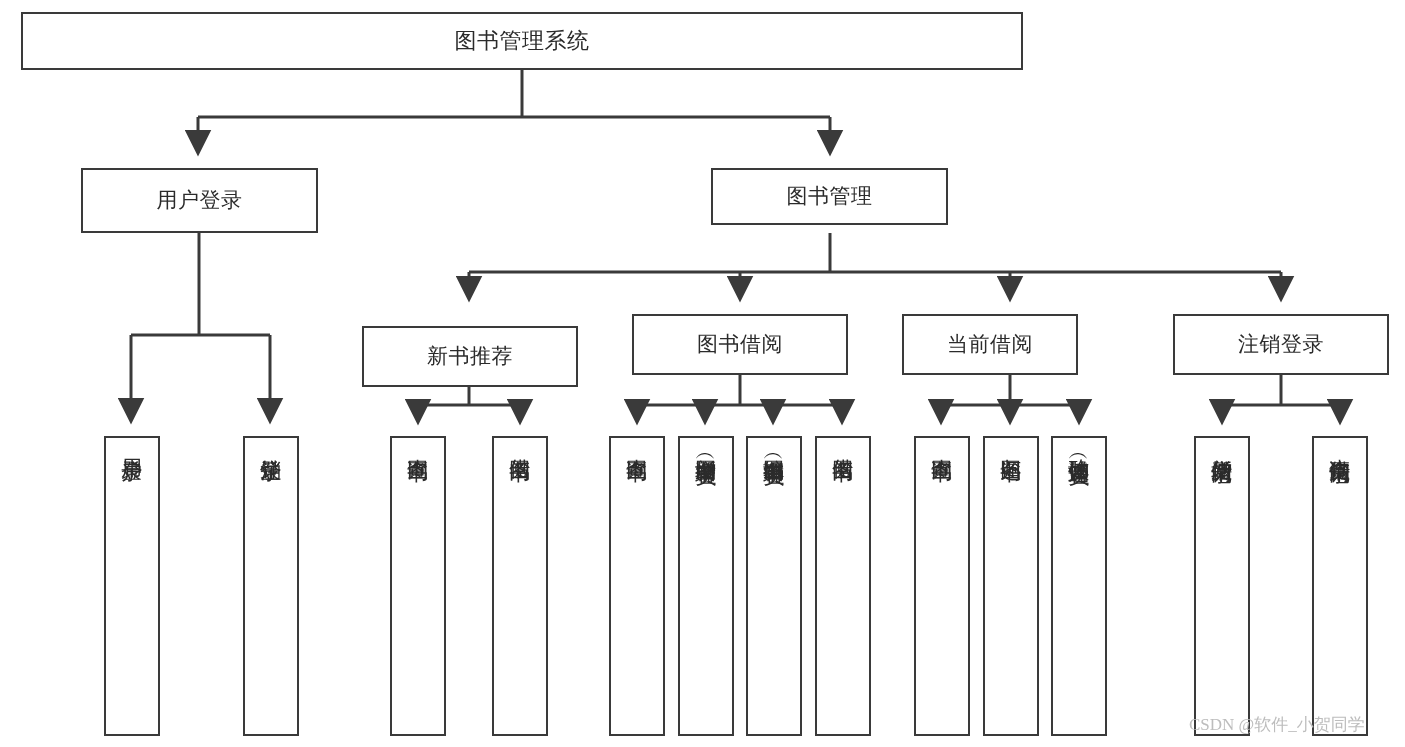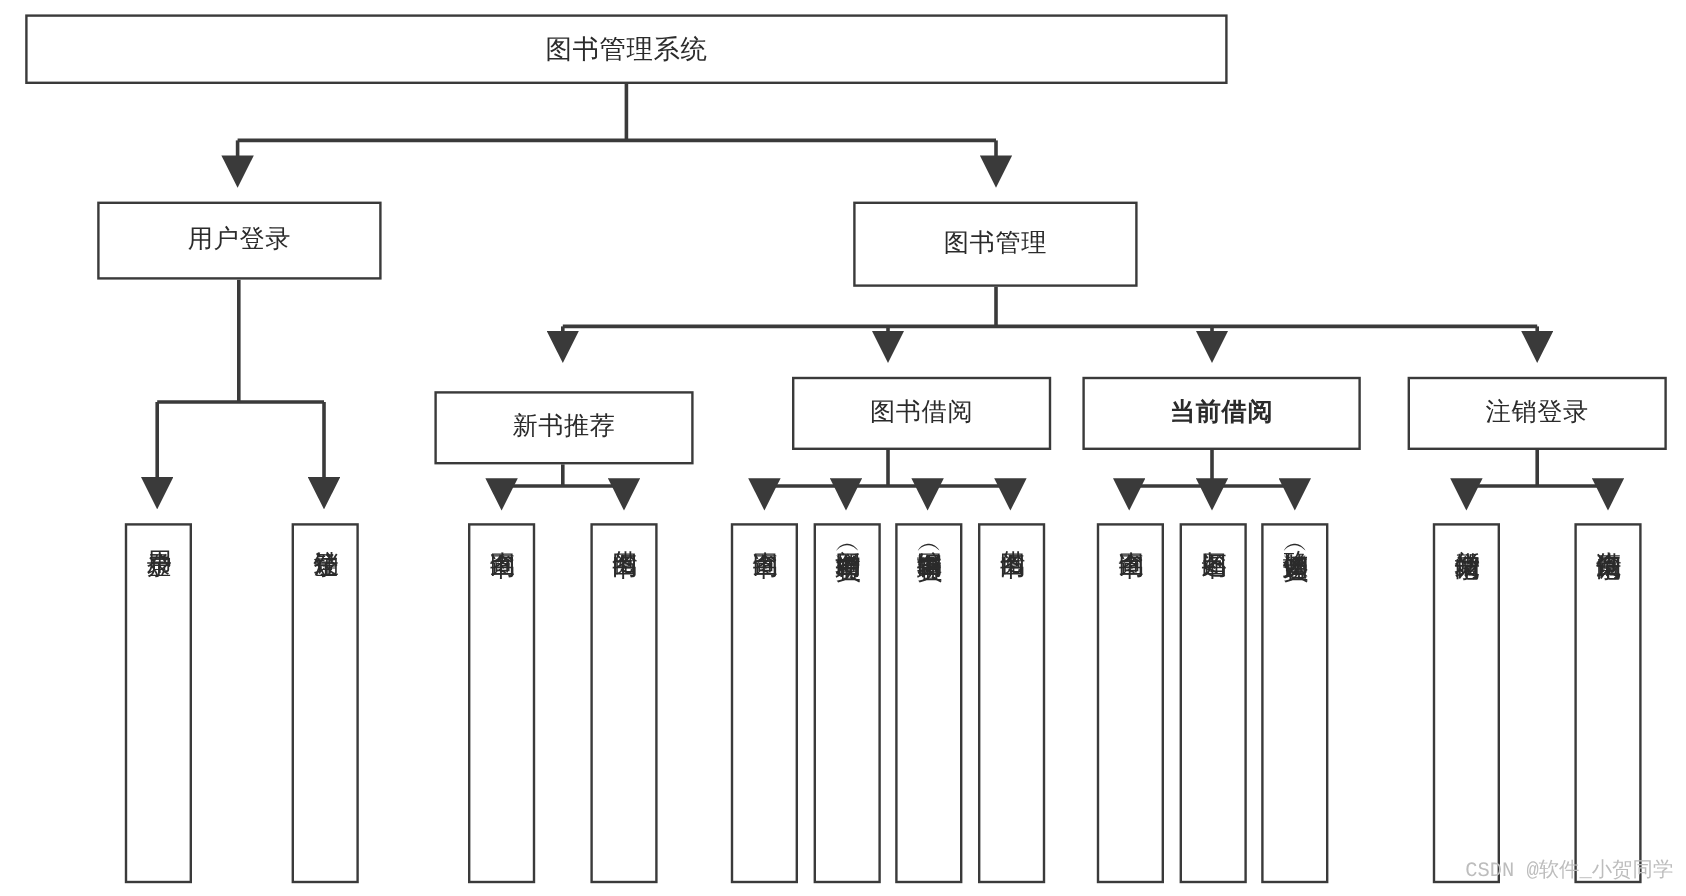--- a/index.html
+++ b/index.html
@@ -63,22 +63,21 @@
     max-height: 100%;
   }
   .watermark {
     position: absolute;
     left: 1189px;
     top: 713px;
     font-size: 17px;
     color: #bdbdbd;
     white-space: nowrap;
     z-index: 5;
-    font-family: Liberation Mono, monospace;
-    margin-left: 32px;
+    font-family: Liberation Serif, serif;
   }
 </style>
 </head>
 <body>
 
 <div id="stage">
 
   <svg class="edges" viewBox="0 0 1405 747">
     <defs>
       <marker id="arrow" viewBox="0 0 12 12" refX="10" refY="6" markerWidth="9" markerHeight="9" orient="auto-start-reverse">
@@ -130,33 +129,33 @@
   </svg>
 
   <div class="node root horizontal" style="left:21px; top:12px; width:1002px; height:58px;">
     <span class="lbl">图书管理系统</span>
   </div>
 
   <div class="node horizontal" style="left:81px; top:168px; width:237px; height:65px;">
     <span class="lbl">用户登录</span>
   </div>
 
-  <div class="node horizontal" style="left:711px; top:168px; width:237px; height:71px;">
+  <div class="node horizontal" style="left:711px; top:168px; width:237px; height:57px;">
     <span class="lbl">图书管理</span>
   </div>
 
   <div class="node horizontal" style="left:362px; top:326px; width:216px; height:61px;">
     <span class="lbl">新书推荐</span>
   </div>
 
-  <div class="node horizontal" style="left:632px; top:314px; width:216px; height:61px;margin-left:28px;">
+  <div class="node horizontal" style="left:632px; top:314px; width:216px; height:61px;">
     <span class="lbl">图书借阅</span>
   </div>
 
-  <div class="node horizontal" style="left:902px; top:314px; width:232px; height:61px;font-weight:bold;">
+  <div class="node horizontal" style="left:902px; top:314px; width:176px; height:61px;">
     <span class="lbl">当前借阅</span>
   </div>
 
   <div class="node horizontal" style="left:1173px; top:314px; width:216px; height:61px;">
     <span class="lbl">注销登录</span>
   </div>
 
   <div class="node vertical" style="left:104px; top:436px; width:56px; height:300px;">
     <span class="lbl">用户登录</span>
   </div>

